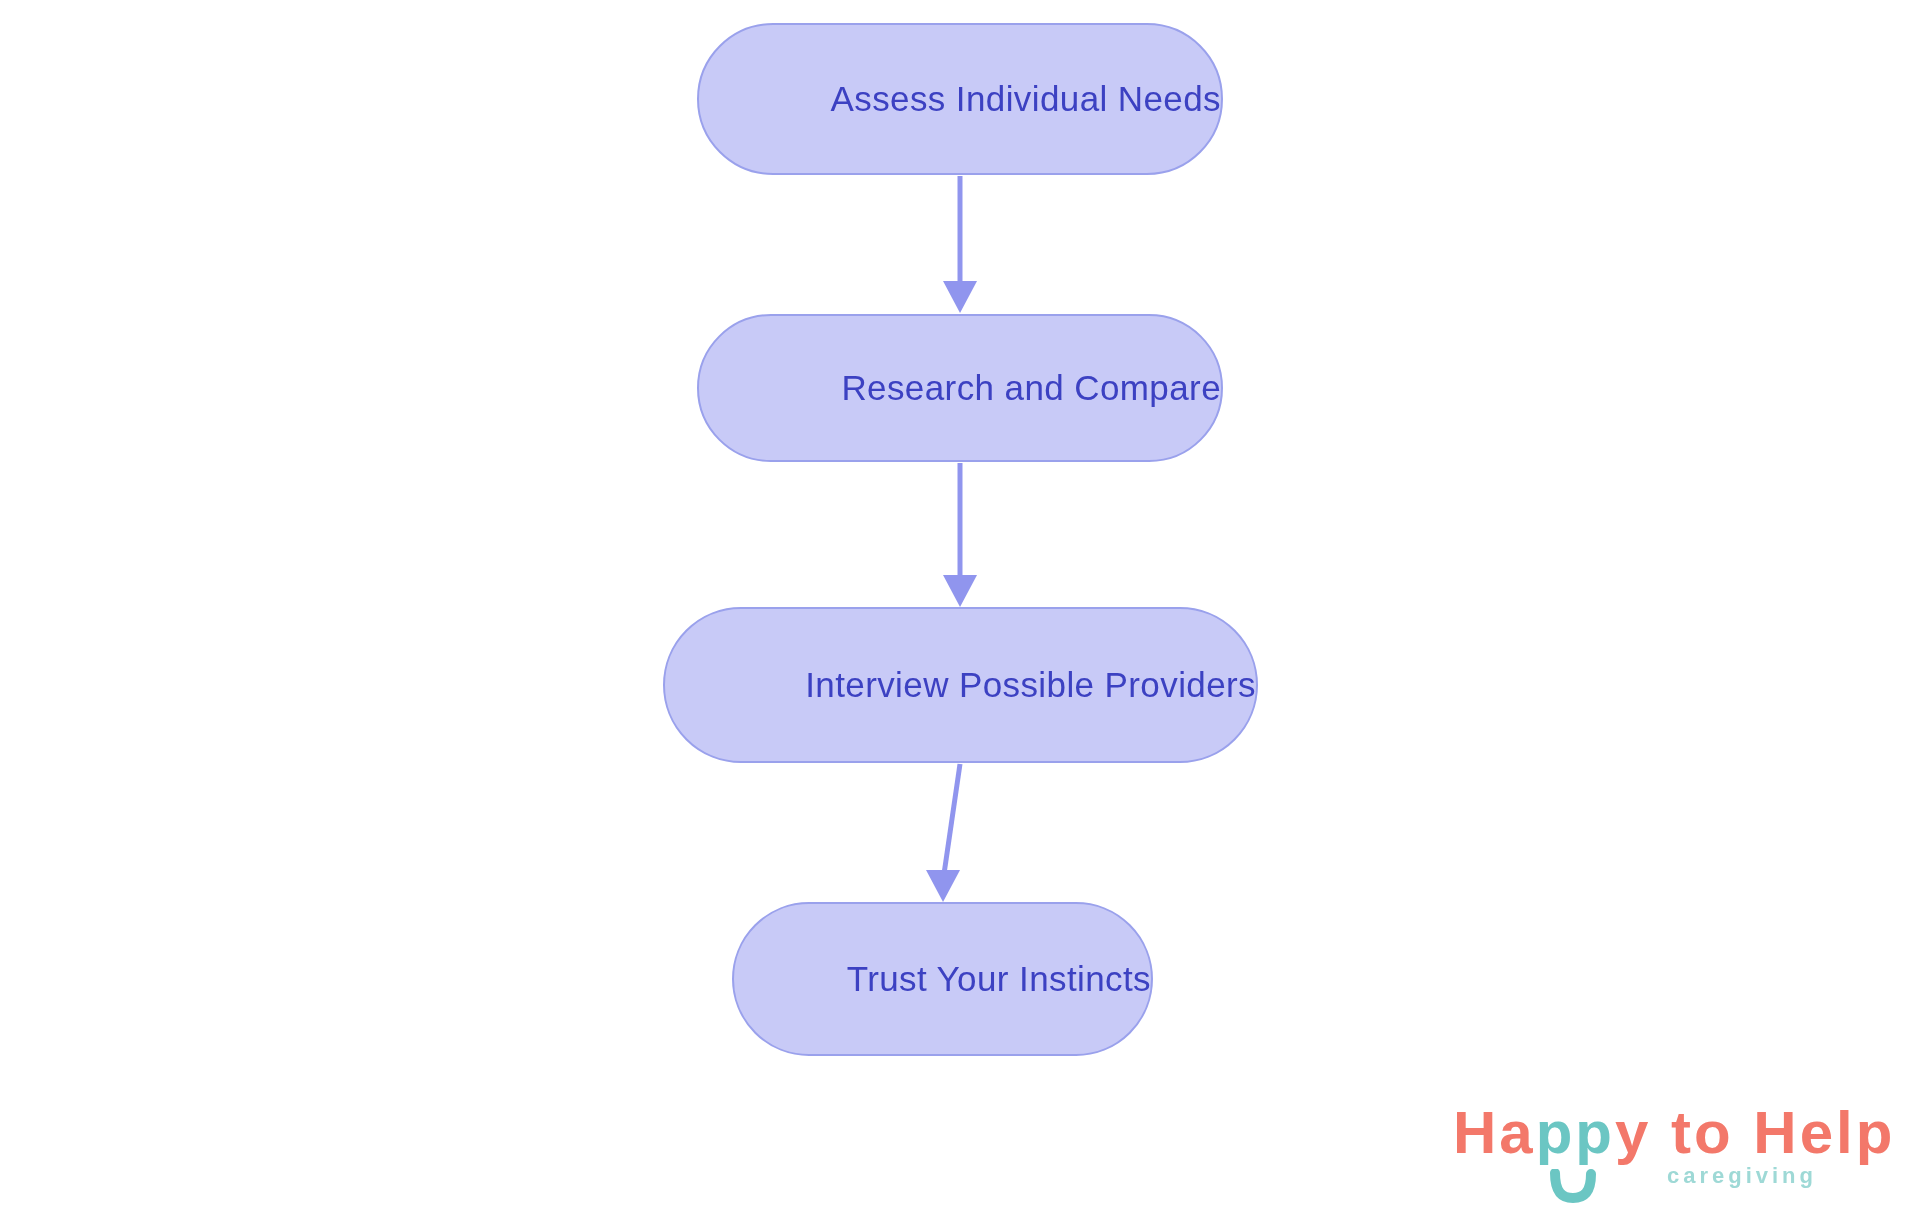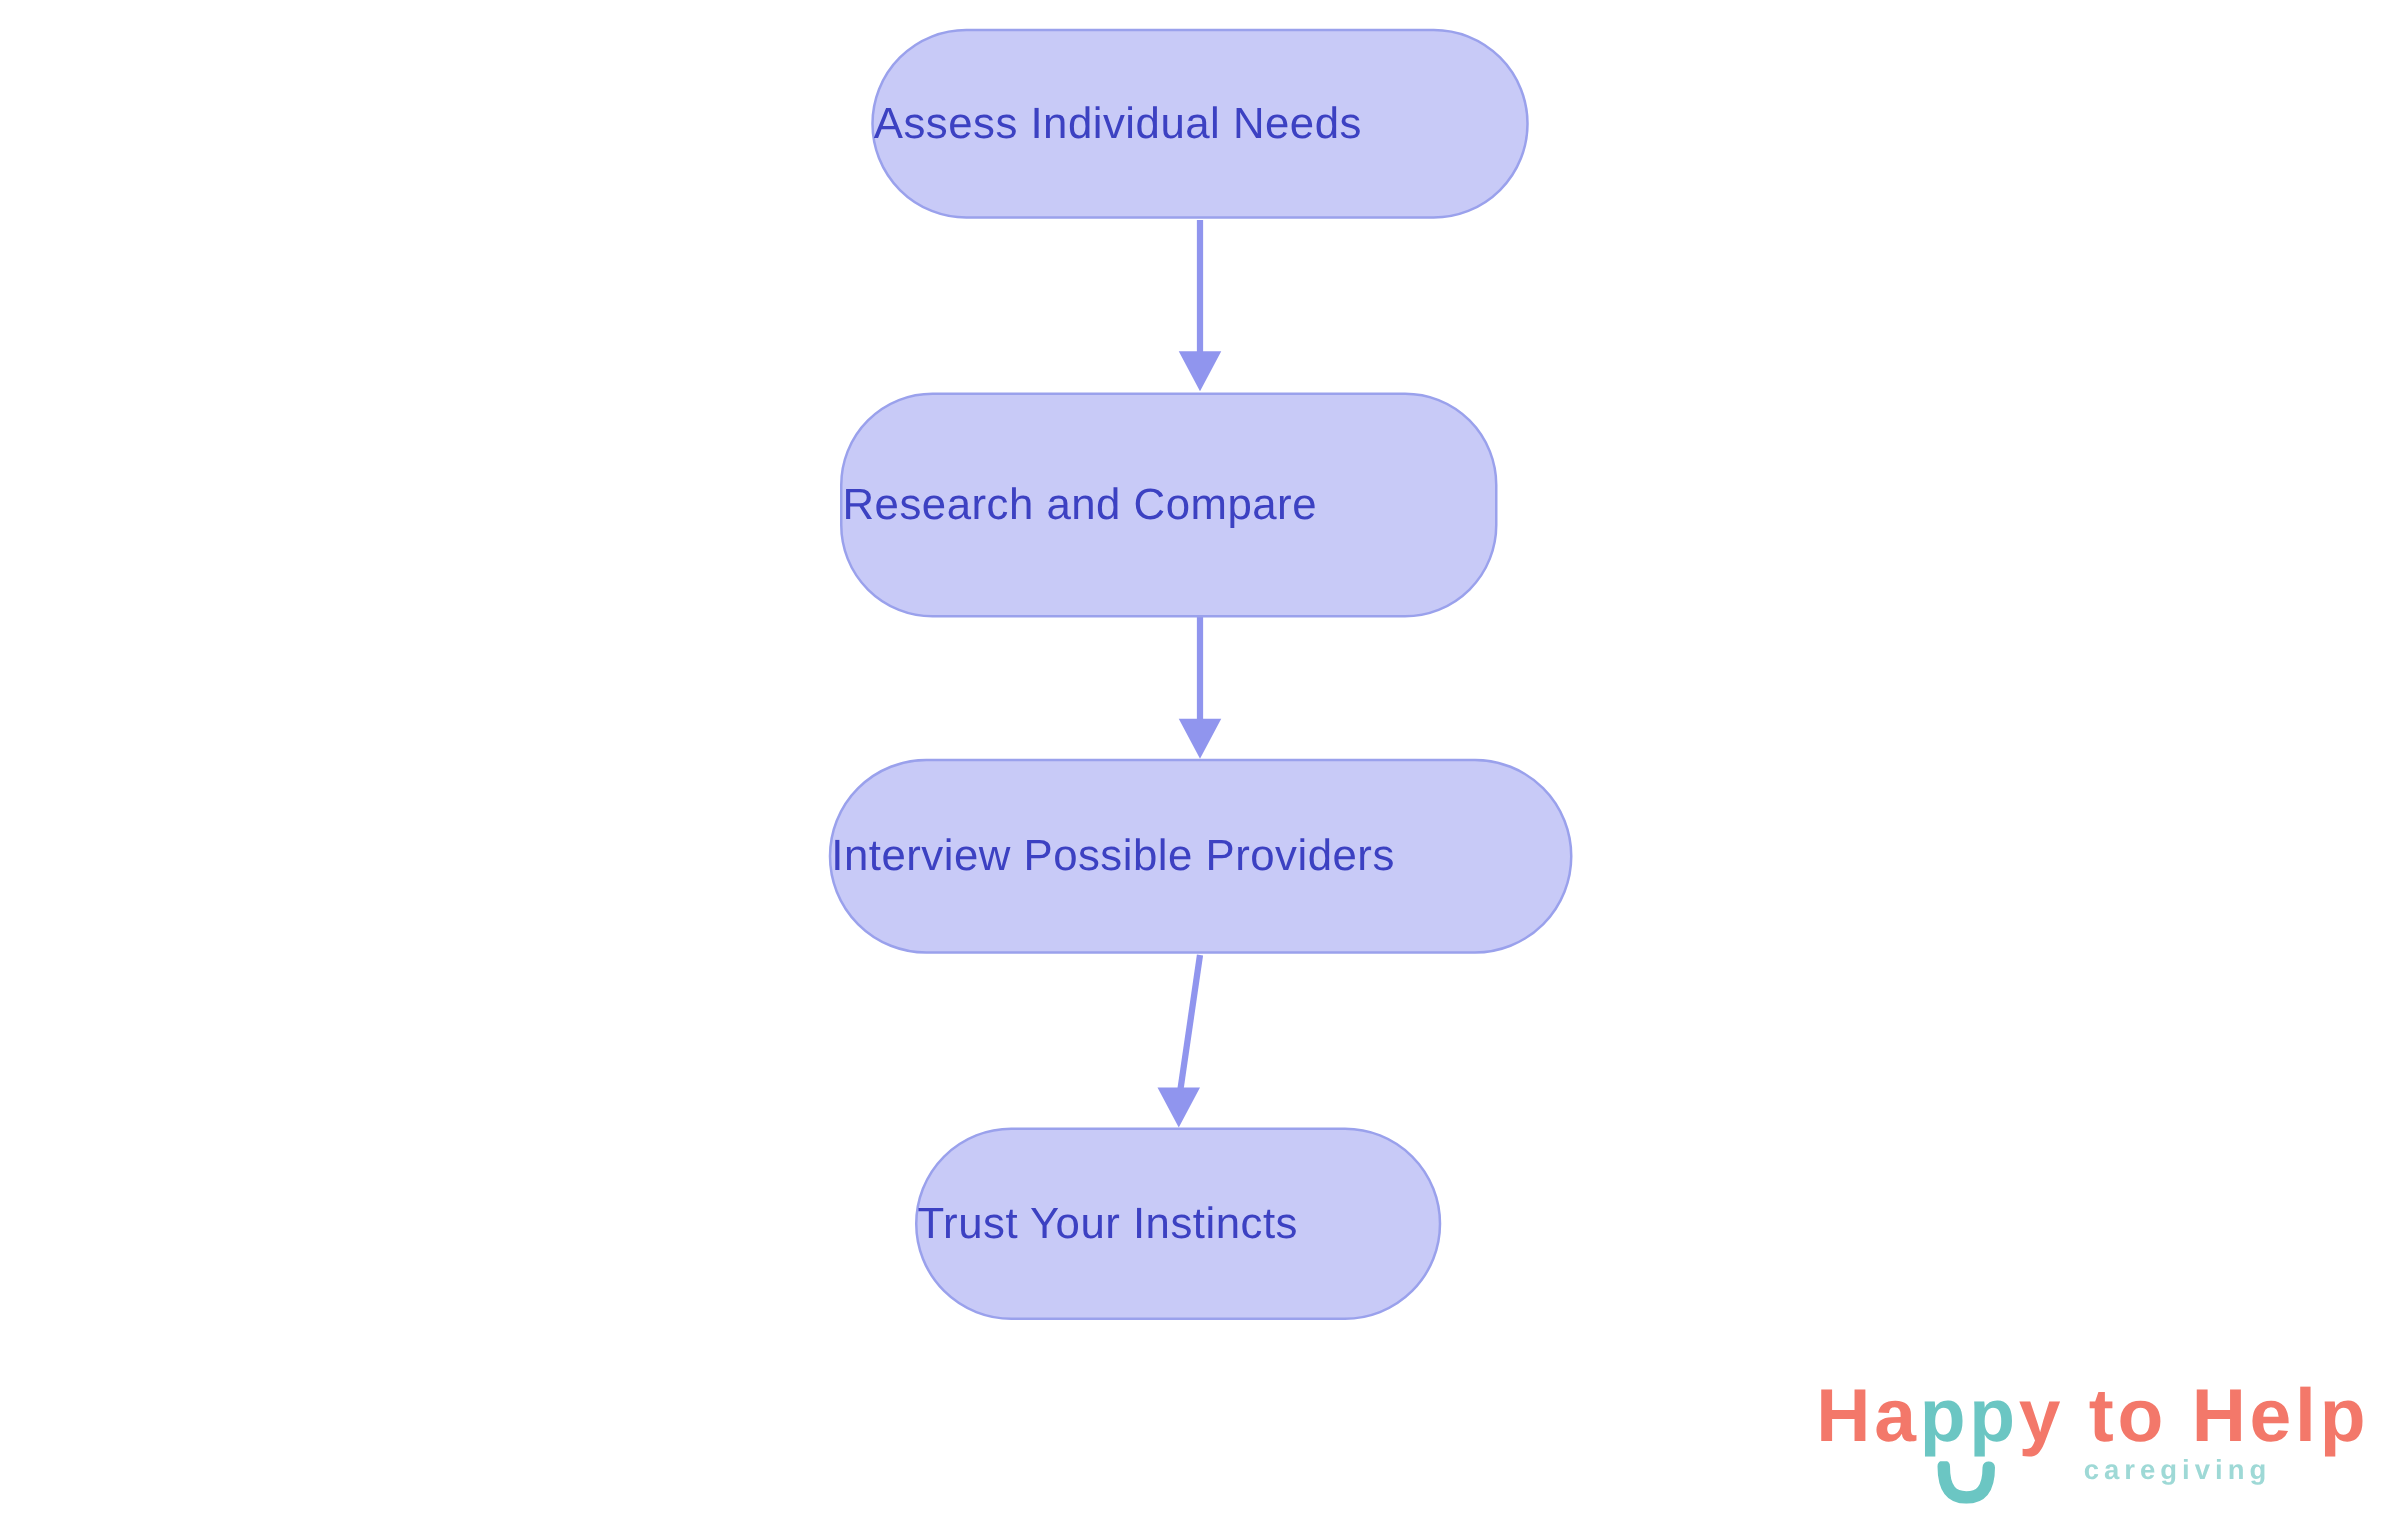--- a/index.html
+++ b/index.html
@@ -19,31 +19,31 @@
     position: absolute;
     left: 0; top: 0;
     width: 1920px;
     height: 1215px;
     pointer-events: none;
   }
   .flow-node {
     position: absolute;
     display: flex;
     align-items: center;
-    justify-content: flex-start;
+    justify-content: flex-end;
     background: #c8caf7;
     border: 2.5px solid #9aa1ec;
     color: #3c41c2;
     font-size: 35px;
     letter-spacing: 0.4px;
     text-align: center;
     box-sizing: border-box;
   }
   .node-1 { left: 697px; top: 23px;  width: 526px; height: 152px; border-radius: 76px; }
-  .node-2 { left: 672px; top: 314px; width: 526px; height: 180px; border-radius: 74px; }
+  .node-2 { left: 697px; top: 314px; width: 526px; height: 148px; border-radius: 74px; }
   .node-3 { left: 663px; top: 607px; width: 595px; height: 156px; border-radius: 78px; }
   .node-4 { left: 732px; top: 902px; width: 421px; height: 154px; border-radius: 77px; }
 
   .brand-logo {
     position: absolute;
     left: 1425px;
     top: 1103px;
     width: 460px;
     height: 105px;
     margin-left: 28px;

